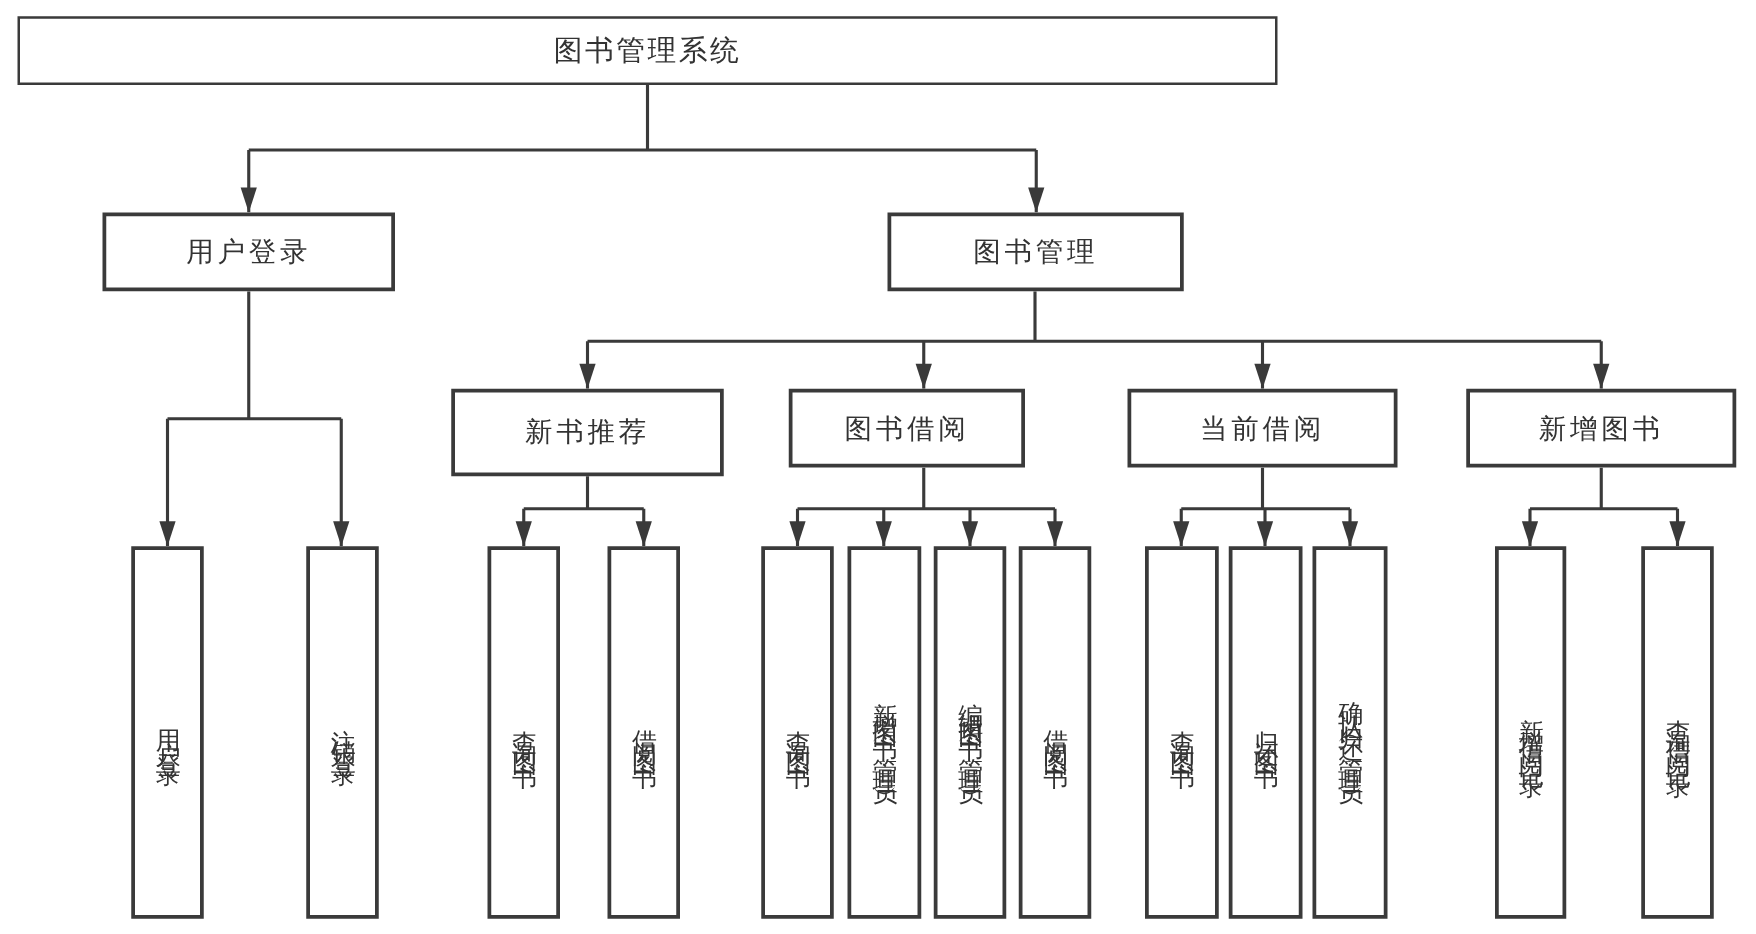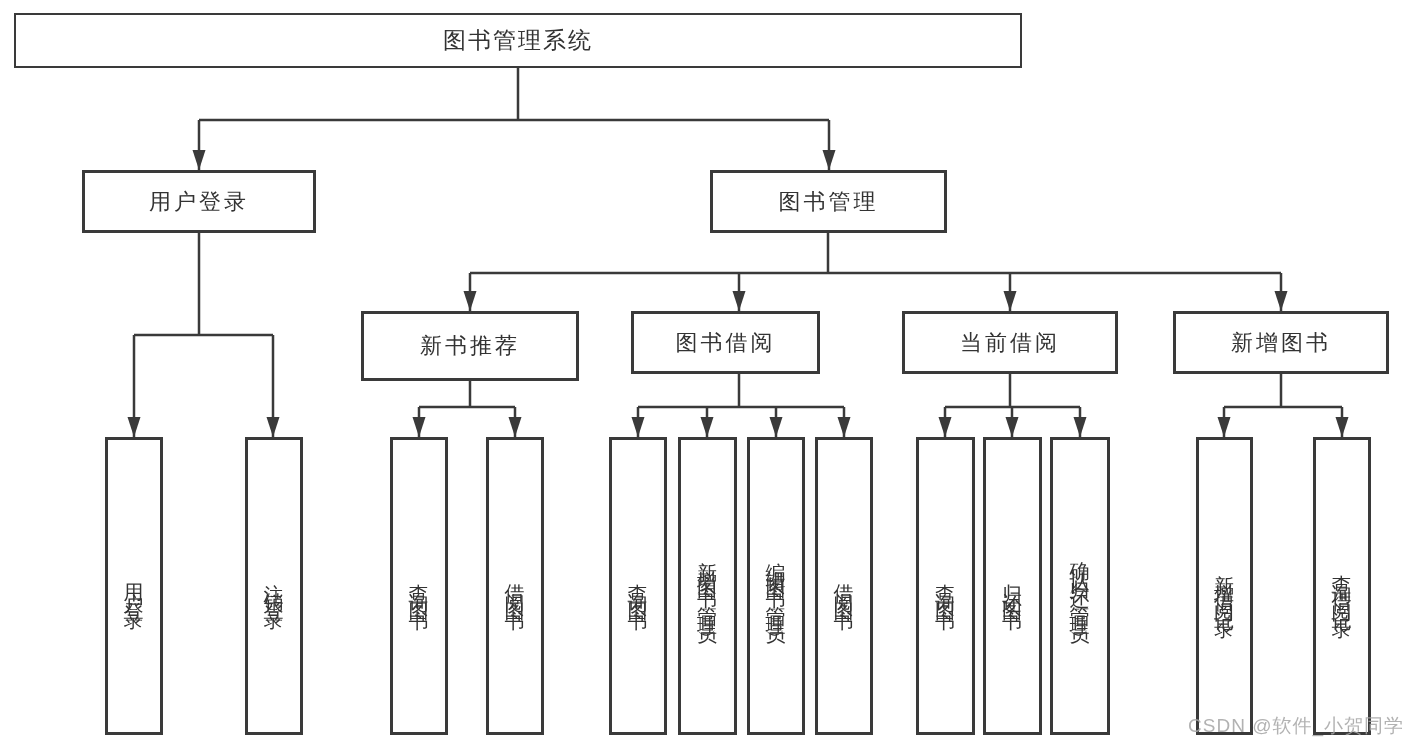--- a/index.html
+++ b/index.html
@@ -176,15 +176,14 @@
     <span class="vtext">确认归还（管理员）</span>
   </div>
 
   <div class="box leaf" style="left:1196px; top:437px; width:57px; height:298px;">
     <span class="vtext">新增借阅记录</span>
   </div>
   <div class="box leaf" style="left:1313px; top:437px; width:58px; height:298px;">
     <span class="vtext">查询借阅记录</span>
   </div>
 
-  <div class="watermark">CSDN @软件_小贺同学</div>
 
 </div>
 
 </body></html>

